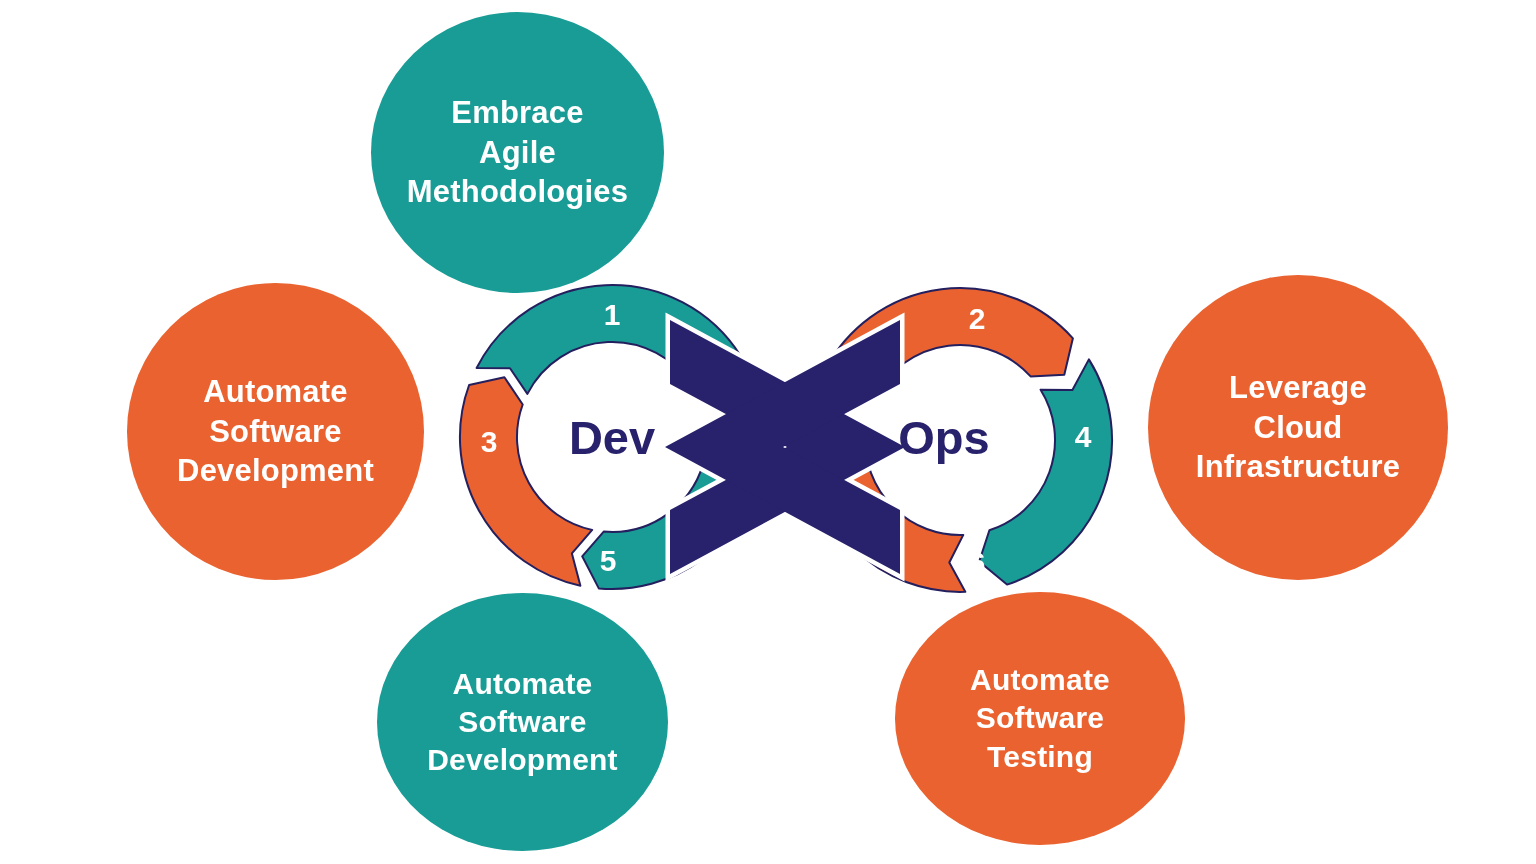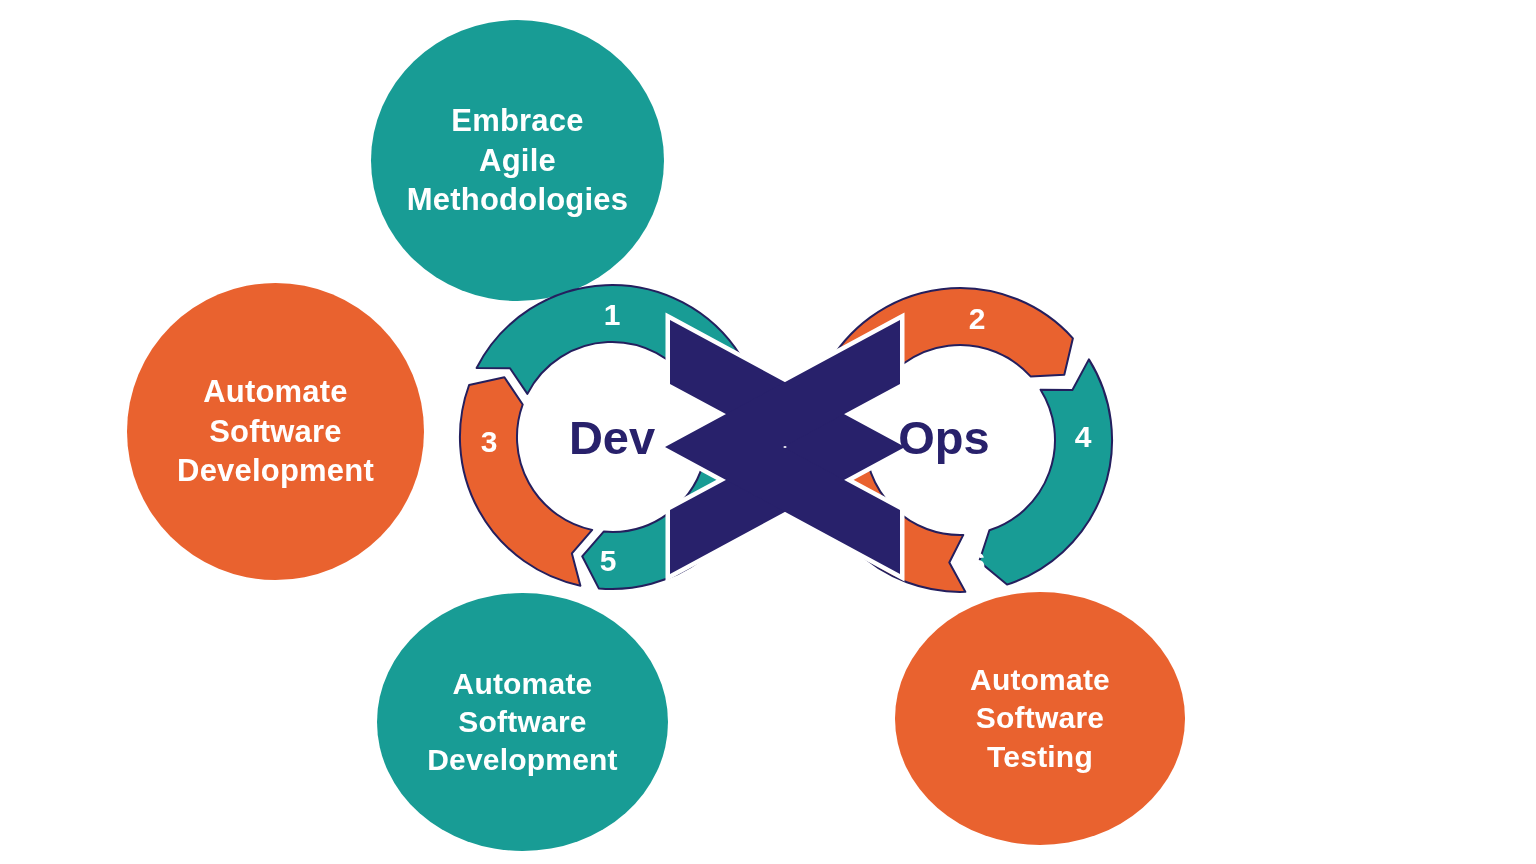--- a/index.html
+++ b/index.html
@@ -27,21 +27,21 @@
     color: #ffffff;
     font-weight: bold;
     font-size: 31px;
     line-height: 1.27;
     white-space: pre-line;
     letter-spacing: 0.2px;
   }
   .bubble.teal   { background: #189C95; }
   .bubble.orange { background: #E9622F; }
 
-  .b-tl { left: 371px;  top: 20px;   width: 293px; height: 281px; }
+  .b-tl { left: 371px;  top: 12px;   width: 293px; height: 281px; }
   .b-tr { left: 892px;  top: 2px;   width: 290px; height: 283px; }
   .b-ml { left: 127px;  top: 283px; width: 297px; height: 297px; }
   .b-mr { left: 1148px; top: 275px; width: 300px; height: 305px; }
   .b-bl { left: 377px;  top: 593px; width: 291px; height: 258px; font-size: 30px; }
   .b-br { left: 895px;  top: 592px; width: 290px; height: 253px; font-size: 30px; }
 
   .loop-svg {
     position: absolute;
     left: 420px;
     top: 255px;
@@ -80,20 +80,25 @@
   <div class="bubble teal b-tl">
     <span>Embrace
 Agile
 Methodologies</span>
   </div>
   <div class="bubble orange b-ml">
     <span>Automate
 Software
 Development</span>
   </div>
+  <div class="bubble orange b-mr">
+    <span>Leverage
+Cloud
+Infrastructure</span>
+  </div>
   <div class="bubble teal b-bl">
     <span>Automate
 Software
 Development</span>
   </div>
   <div class="bubble orange b-br">
     <span>Automate
 Software
 Testing</span>
   </div>

